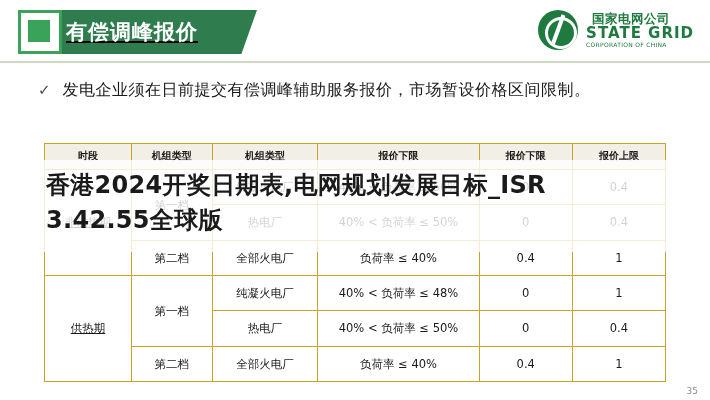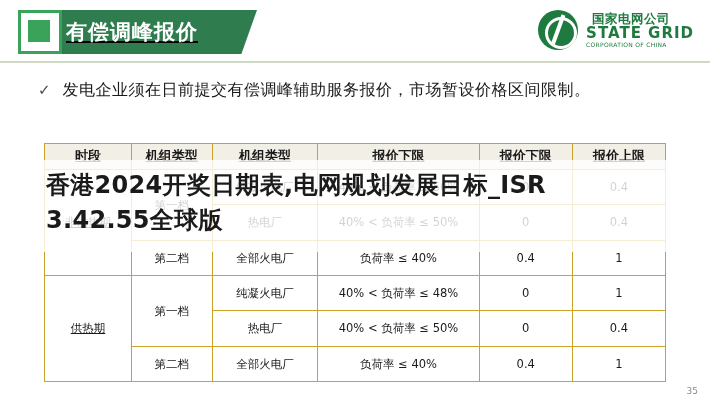--- a/index.html
+++ b/index.html
@@ -156,23 +156,22 @@
   table.pricing th, table.pricing td {
     border: 1px solid #c9a227;
     text-align: center;
     vertical-align: middle;
     padding: 2px 3px;
     line-height: 1.25;
   }
   table.pricing thead th {
     background: #f2efe6;
     font-weight: bold;
-    font-size: 13px;
+    font-size: 10px;
     height: 26px;
-    text-decoration: underline;
   }
   table.pricing tbody td { height: 31px; background: #ffffff; }
   td.period { background: #fbfaf4; font-weight: normal; text-decoration: underline; }
   td.tier { background: #ffffff; }
 
   
   .overlay-band {
     position: absolute;
     left: 0; right: 0;
     top: 160px;

